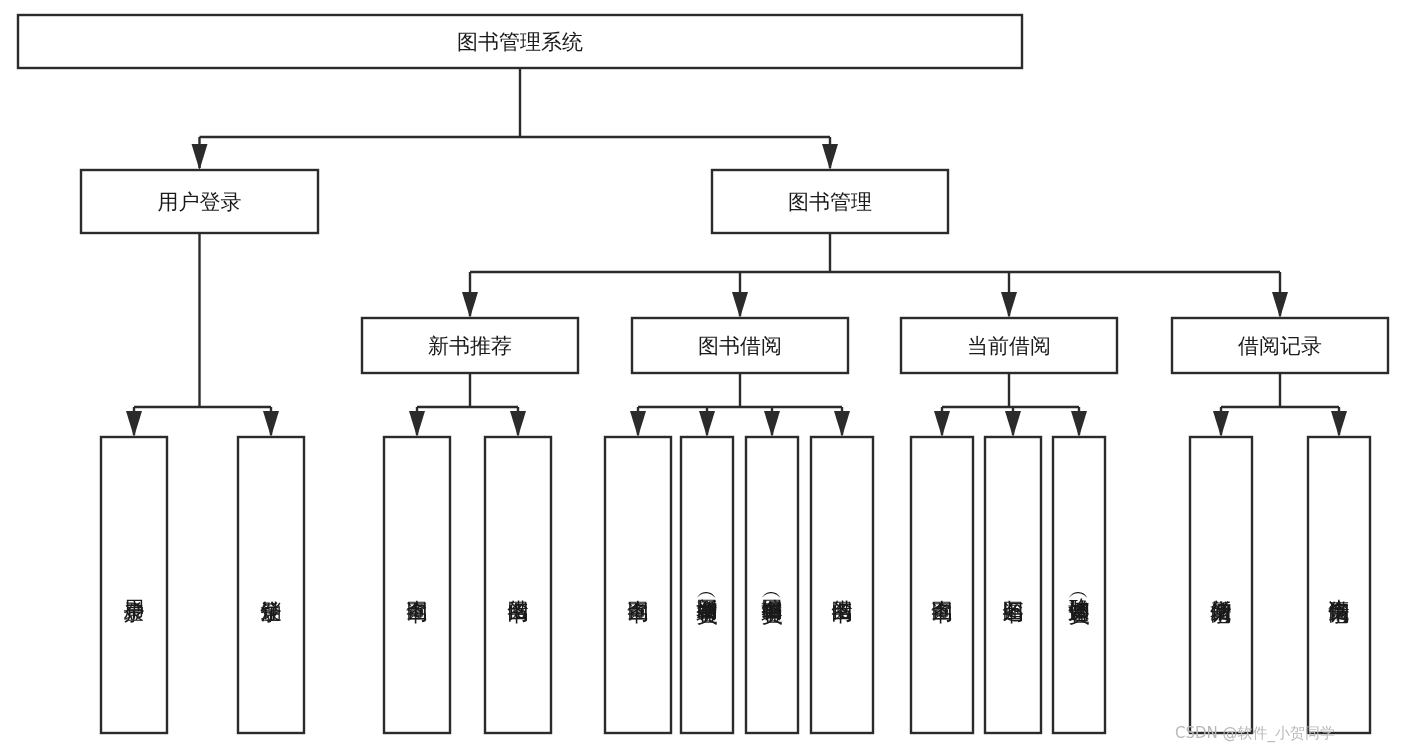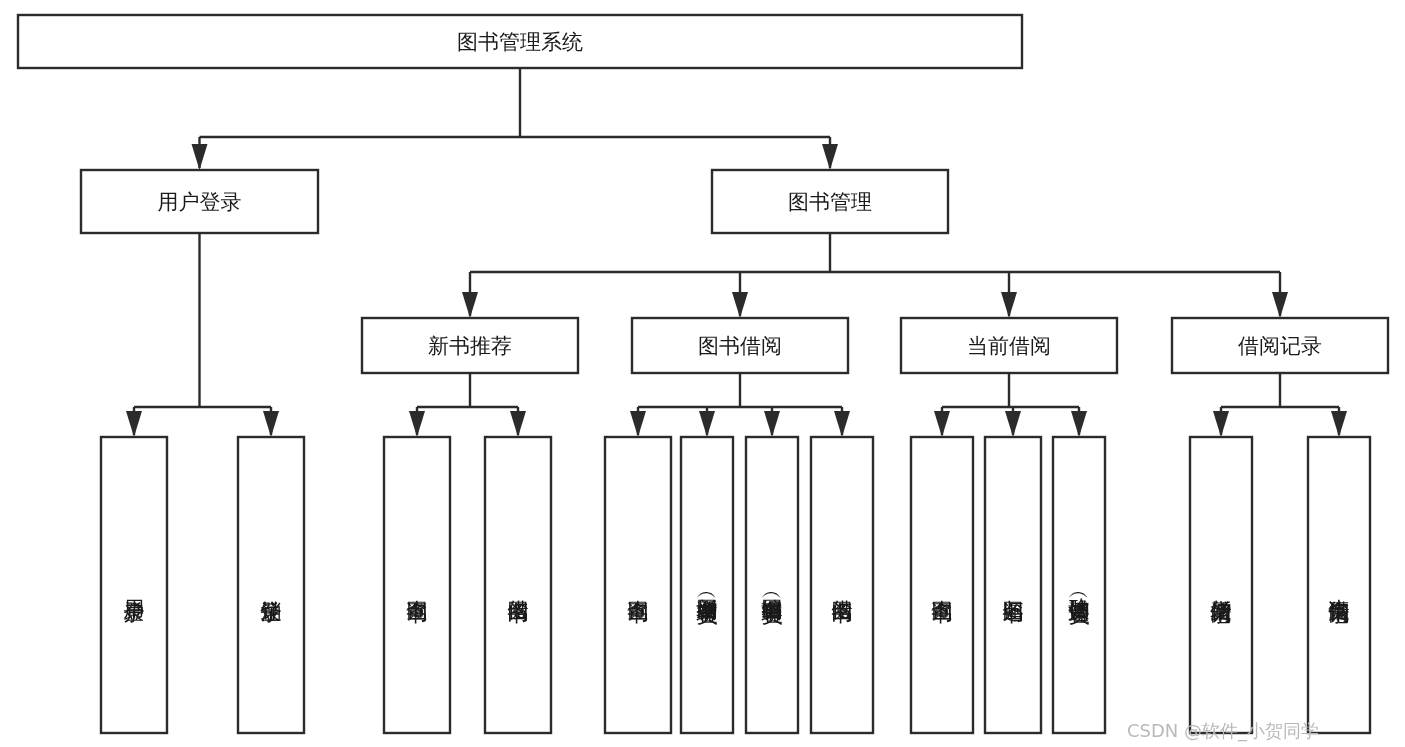--- a/index.html
+++ b/index.html
@@ -57,24 +57,24 @@
     color: #1a1a1a;
     line-height: 1.34;
     letter-spacing: 1px;
     white-space: nowrap;
     text-align: center;
     pointer-events: none;
     user-select: none;
   }
   .watermark {
     position: absolute;
-    right: 16px;
+    right: 0;
     bottom: 4px;
     font-family: "DejaVu Sans", "Liberation Sans", sans-serif;
-    font-size: 18px;
+    font-size: 15px;
     color: #b9b9b9;
     white-space: nowrap;
     user-select: none;
   }
 </style>
 </head>
 <body>
 
 <div id="diagram-root">
 

